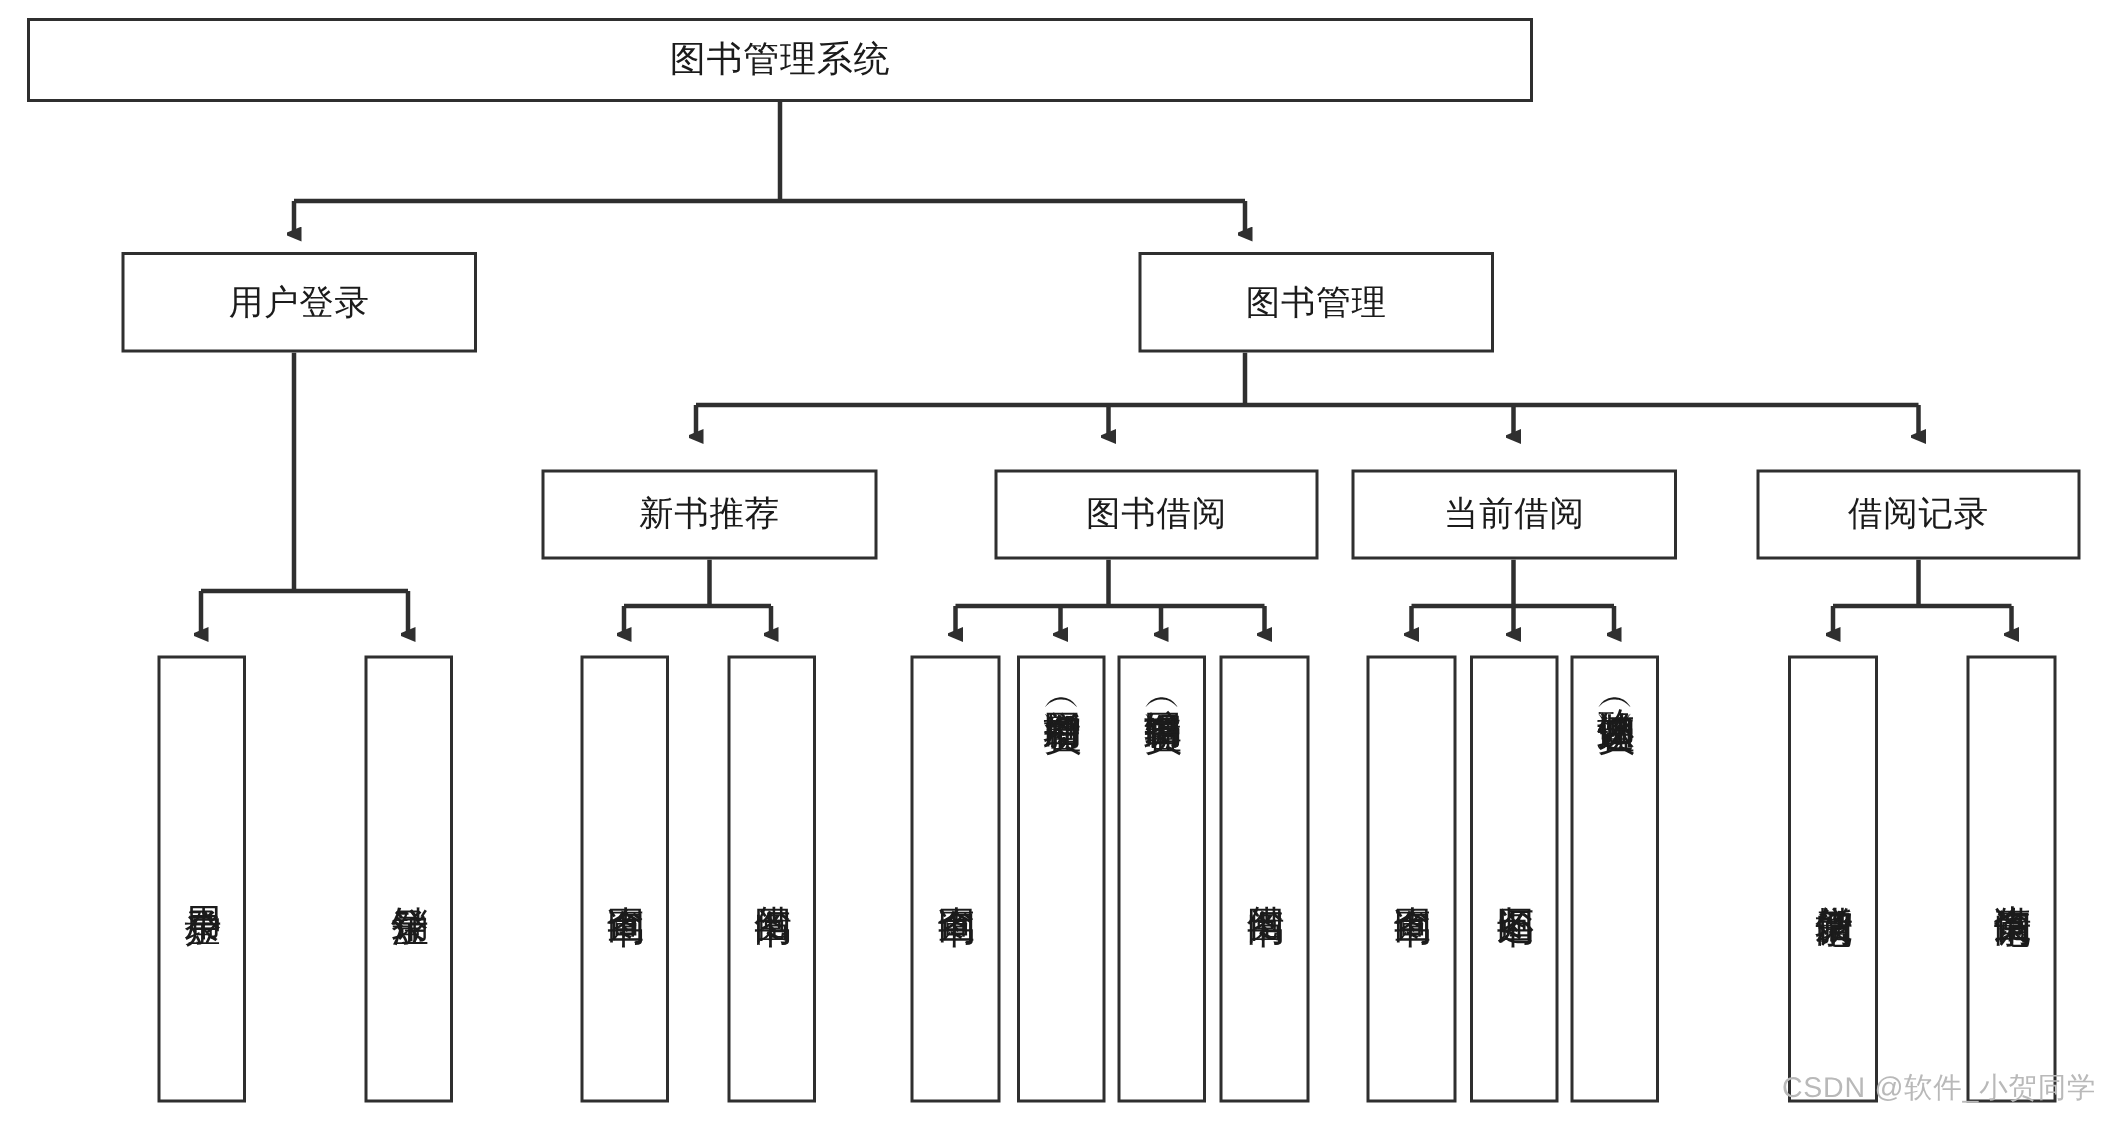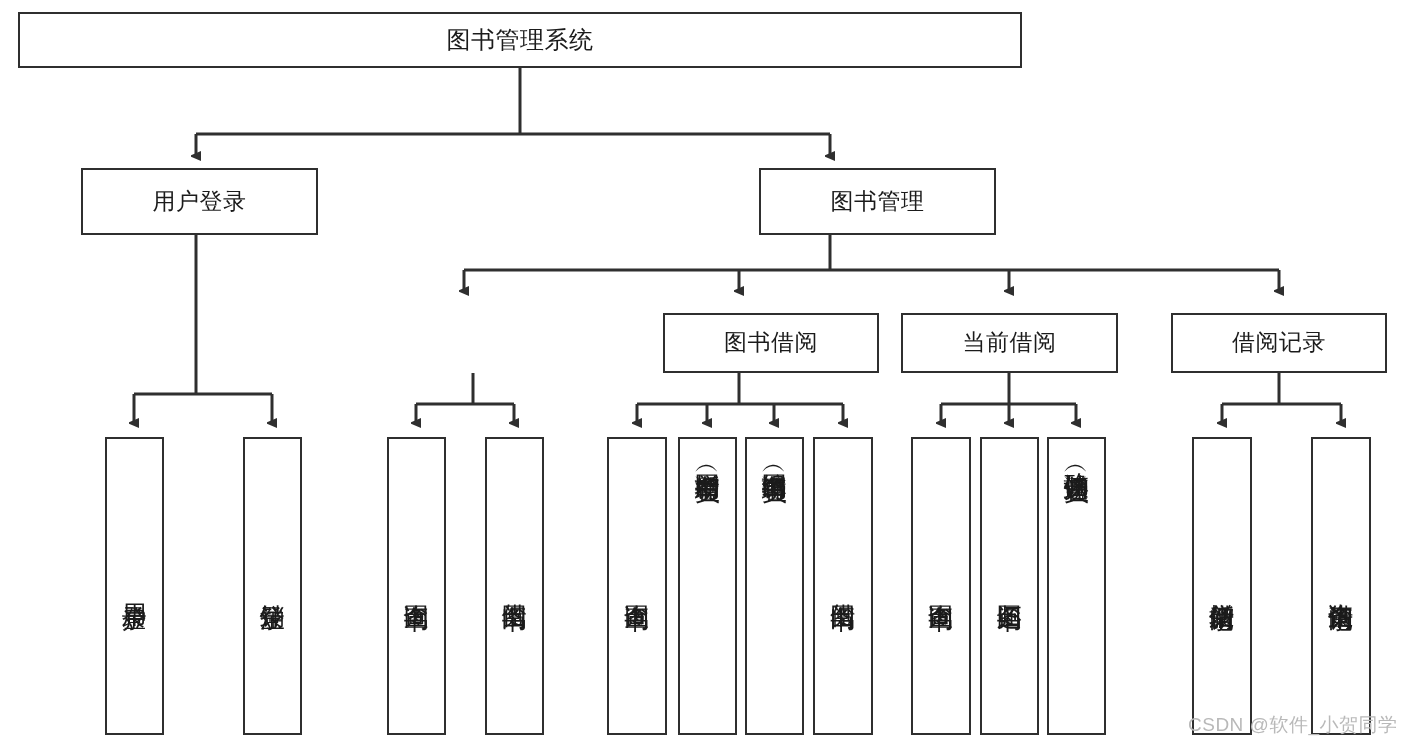--- a/index.html
+++ b/index.html
@@ -134,20 +134,23 @@
   </div>
 
   <div class="node horiz" style="left:81px; top:168px; width:237px; height:67px;">
     <span class="label">用户登录</span>
   </div>
 
   <div class="node horiz" style="left:711px; top:168px; width:237px; height:67px;margin-left:48px;">
     <span class="label">图书管理</span>
   </div>
 
+  <div class="node horiz" style="left:361px; top:313px; width:224px; height:60px;">
+    <span class="label">新书推荐</span>
+  </div>
 
   <div class="node horiz" style="left:631px; top:313px; width:216px; height:60px;margin-left:32px;">
     <span class="label">图书借阅</span>
   </div>
 
   <div class="node horiz" style="left:1171px; top:313px; width:216px; height:60px;">
     <span class="label">借阅记录</span>
   </div>
 
   <div class="node horiz" style="left:901px; top:313px; width:217px; height:60px;">

